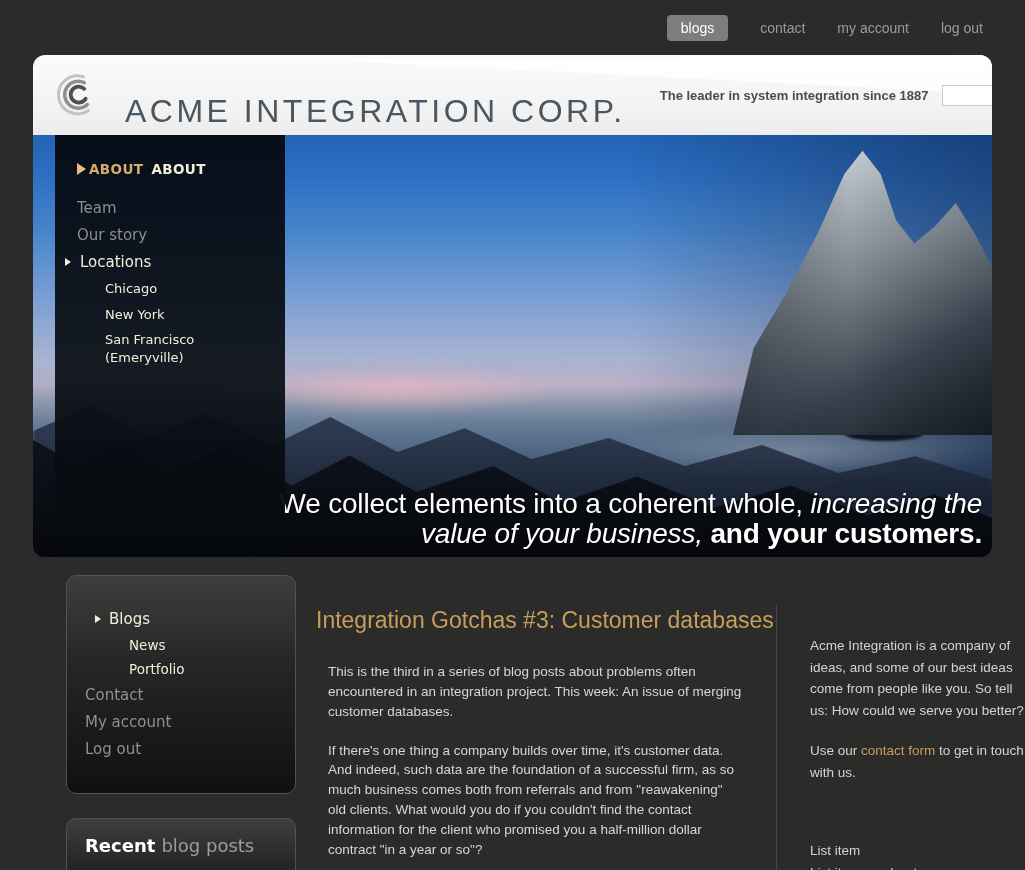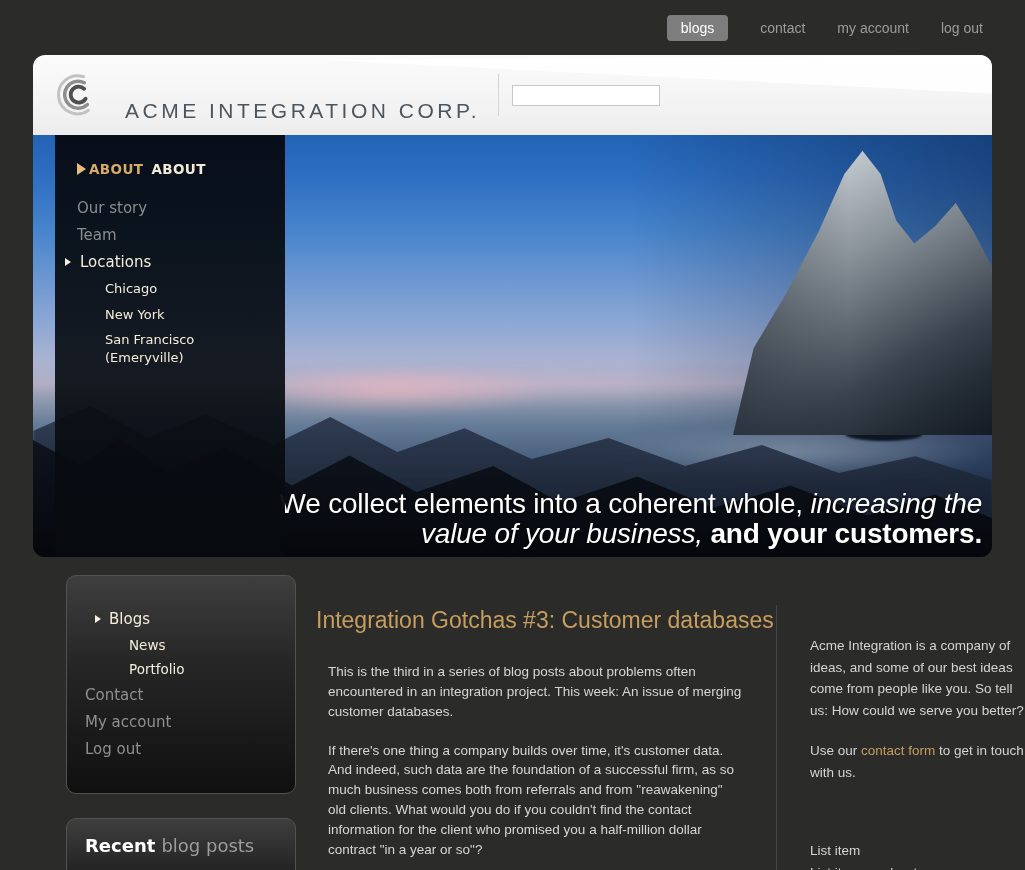--- a/index.html
+++ b/index.html
@@ -16,21 +16,21 @@
   .shell { width:959px; margin-left:33px; }
 
   
   .header { height:80px; background:linear-gradient(180deg,#fbfbfb 0%,#f2f2f2 70%,#ececec 100%);
             border-radius:12px 12px 0 0; position:relative; display:flex; align-items:center; overflow:hidden; }
   .header::after { content:""; position:absolute; left:30%; top:0; right:0; height:100%;
             background:rgba(255,255,255,.85); clip-path:polygon(0 6%,100% 0,100% 48%); }
   .header > * { position:relative; z-index:1; }
   .logo-link { display:flex; align-items:center; margin-left:20px; cursor:pointer; text-decoration:none; }
   .logo-svg { transform:rotate(-8deg); }
-  .logo-title { margin-left:26px; font-size:21px; letter-spacing:3.5px; color:#4a5660; white-space:nowrap;margin-top:32px; }
+  .logo-title { margin-left:26px; font-size:32px; letter-spacing:3.5px; color:#4a5660; white-space:nowrap;margin-top:32px; }
   .vr { width:1px; height:42px; background:#d5d5d5; margin-left:18px; }
   .tagline { margin-left:16px; font-size:13px; font-weight:bold; color:#4b4b4b; white-space:nowrap; }
   .search { margin-left:13px; display:flex; align-items:center; }
   .search input { width:148px; height:21px; border:1px solid #c7c7c7; padding:2px 5px; font-size:12px;
                   font-family:"Liberation Sans",sans-serif; background:#fff; }
   .tri { display:inline-block; width:0; height:0; border-style:solid; }
 
   
   .hero { position:relative; height:422px; border-radius:0 0 12px 12px; overflow:hidden; background:#0d1524; }
   .sky { position:absolute; inset:0;
@@ -117,20 +117,21 @@
   <div class="header">
     <a class="logo-link">
       <svg class="logo-svg" width="46" height="42" viewBox="0 0 46 42">
         <path d="M33 4 A19 19 0 1 0 33 38" fill="none" stroke="#c2c2c2" stroke-width="3" stroke-linecap="round"></path>
         <path d="M33 10 A13.5 13.5 0 1 0 33 32" fill="none" stroke="#8e8e8e" stroke-width="3.4" stroke-linecap="round"></path>
         <path d="M32 16 A8 8 0 1 0 32 26" fill="none" stroke="#4f4f4f" stroke-width="3.8" stroke-linecap="round"></path>
       </svg>
       <span class="logo-title">ACME INTEGRATION CORP.</span>
     </a>
     <div class="vr"></div>
+    <div class="tagline">The leader in system integration since 1887</div>
     <div class="search">
       <input type="text" value="" style="">
 
     </div>
   </div>
 
   <div class="hero">
     <div class="sky"></div>
     <div class="horizon-glow"></div>
     <div class="pink-glow"></div>
@@ -143,22 +144,22 @@
     <div class="rocks-far"></div>
     <div class="rocks-near"></div>
 
     <div class="navpanel">
       <div class="about-head">
         <span class="tri tri-about"></span>
         <span class="w1">ABOUT</span>
           <span class="w2">ABOUT</span>
       </div>
       <ul>
+        <li class="nav-l1">Team</li>
         <li class="nav-l1">Our story</li>
-        <li class="nav-l1">Team</li>
         <li class="nav-l1 lit">
           <span class="tri tri-loc"></span>
           <span>Locations</span>
         </li>
         <li class="nav-l2">Chicago</li>
         <li class="nav-l2">New York</li>
         <li class="nav-l2">San Francisco (Emeryville)</li>
       </ul>
     </div>
 

